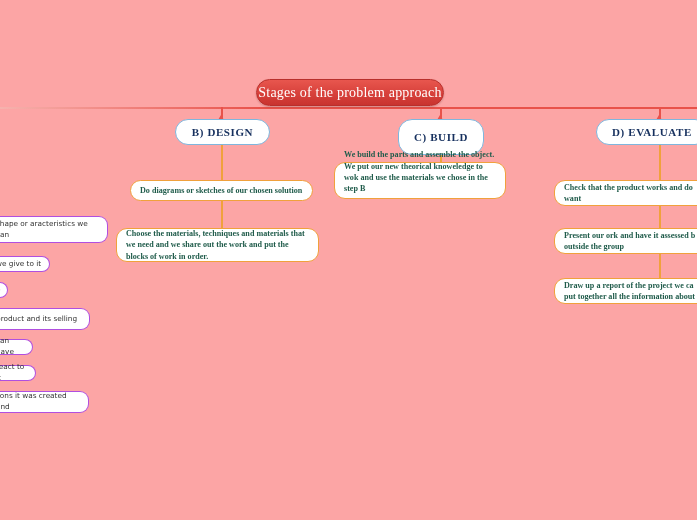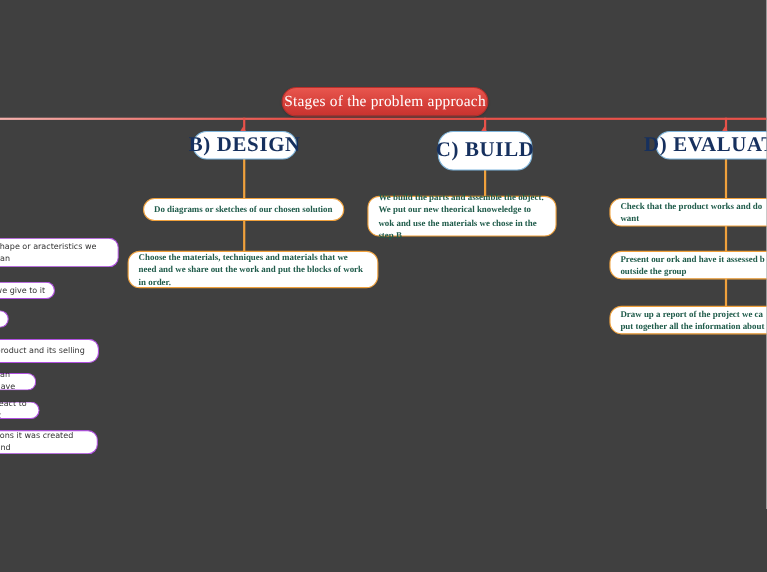--- a/index.html
+++ b/index.html
@@ -4,21 +4,21 @@
 <style>
   html, body {
     margin: 0;
     padding: 0;
     background: #ffffff;
   }
   #canvas {
     position: relative;
     width: 697px;
     height: 520px;
-    background: #404040;
+    background: #fca5a5;
     overflow: hidden;
     font-family: "Liberation Serif", serif;
   }
 
   
   .trunk {
     position: absolute;
     height: 2px;
     background: #e8524a;
   }
@@ -66,21 +66,21 @@
   
   .section-node {
     position: absolute;
     display: flex;
     align-items: center;
     justify-content: center;
     border: 1.5px solid #7fb6dd;
     border-radius: 14px;
     background: #ffffff;
     color: #16305e;
-    font-size: 19px;
+    font-size: 11px;
     font-weight: bold;
     letter-spacing: 0.6px;
     white-space: nowrap;
     box-sizing: border-box;
   }
 
   
   .leaf-node {
     position: absolute;
     display: flex;
@@ -149,25 +149,25 @@
   </div>
 
   <div class="section-node" style="left:596px; top:119px; width:112px; height:26px;">
     <span>D) EVALUATE</span>
   </div>
 
   <div class="leaf-node center-text" style="left:130px; top:180px; width:183px; height:21px;">
     <span>Do diagrams or sketches of our chosen solution</span>
   </div>
 
-  <div class="leaf-node" style="left:116px; top:228px; width:228px; height:34px;">
+  <div class="leaf-node" style="left:116px; top:228px; width:203px; height:34px;">
     <span>Choose the materials, techniques and materials that we need and we share out the work and put the blocks of work in order.</span>
   </div>
 
-  <div class="leaf-node" style="left:334px; top:178px; width:172px; height:37px;">
+  <div class="leaf-node" style="left:334px; top:162px; width:172px; height:37px;align-items:flex-end;">
     <span>We build the parts and assemble the object. We put our new theorical knoweledge to wok and use the materials we chose in the step B</span>
   </div>
 
   <div class="leaf-node" style="left:554px; top:180px; width:160px; height:26px;">
     <span>Check that the product works and do want</span>
   </div>
 
   <div class="leaf-node" style="left:554px; top:228px; width:160px; height:26px;">
     <span>Present our ork and have it assessed b outside the group</span>
   </div>

